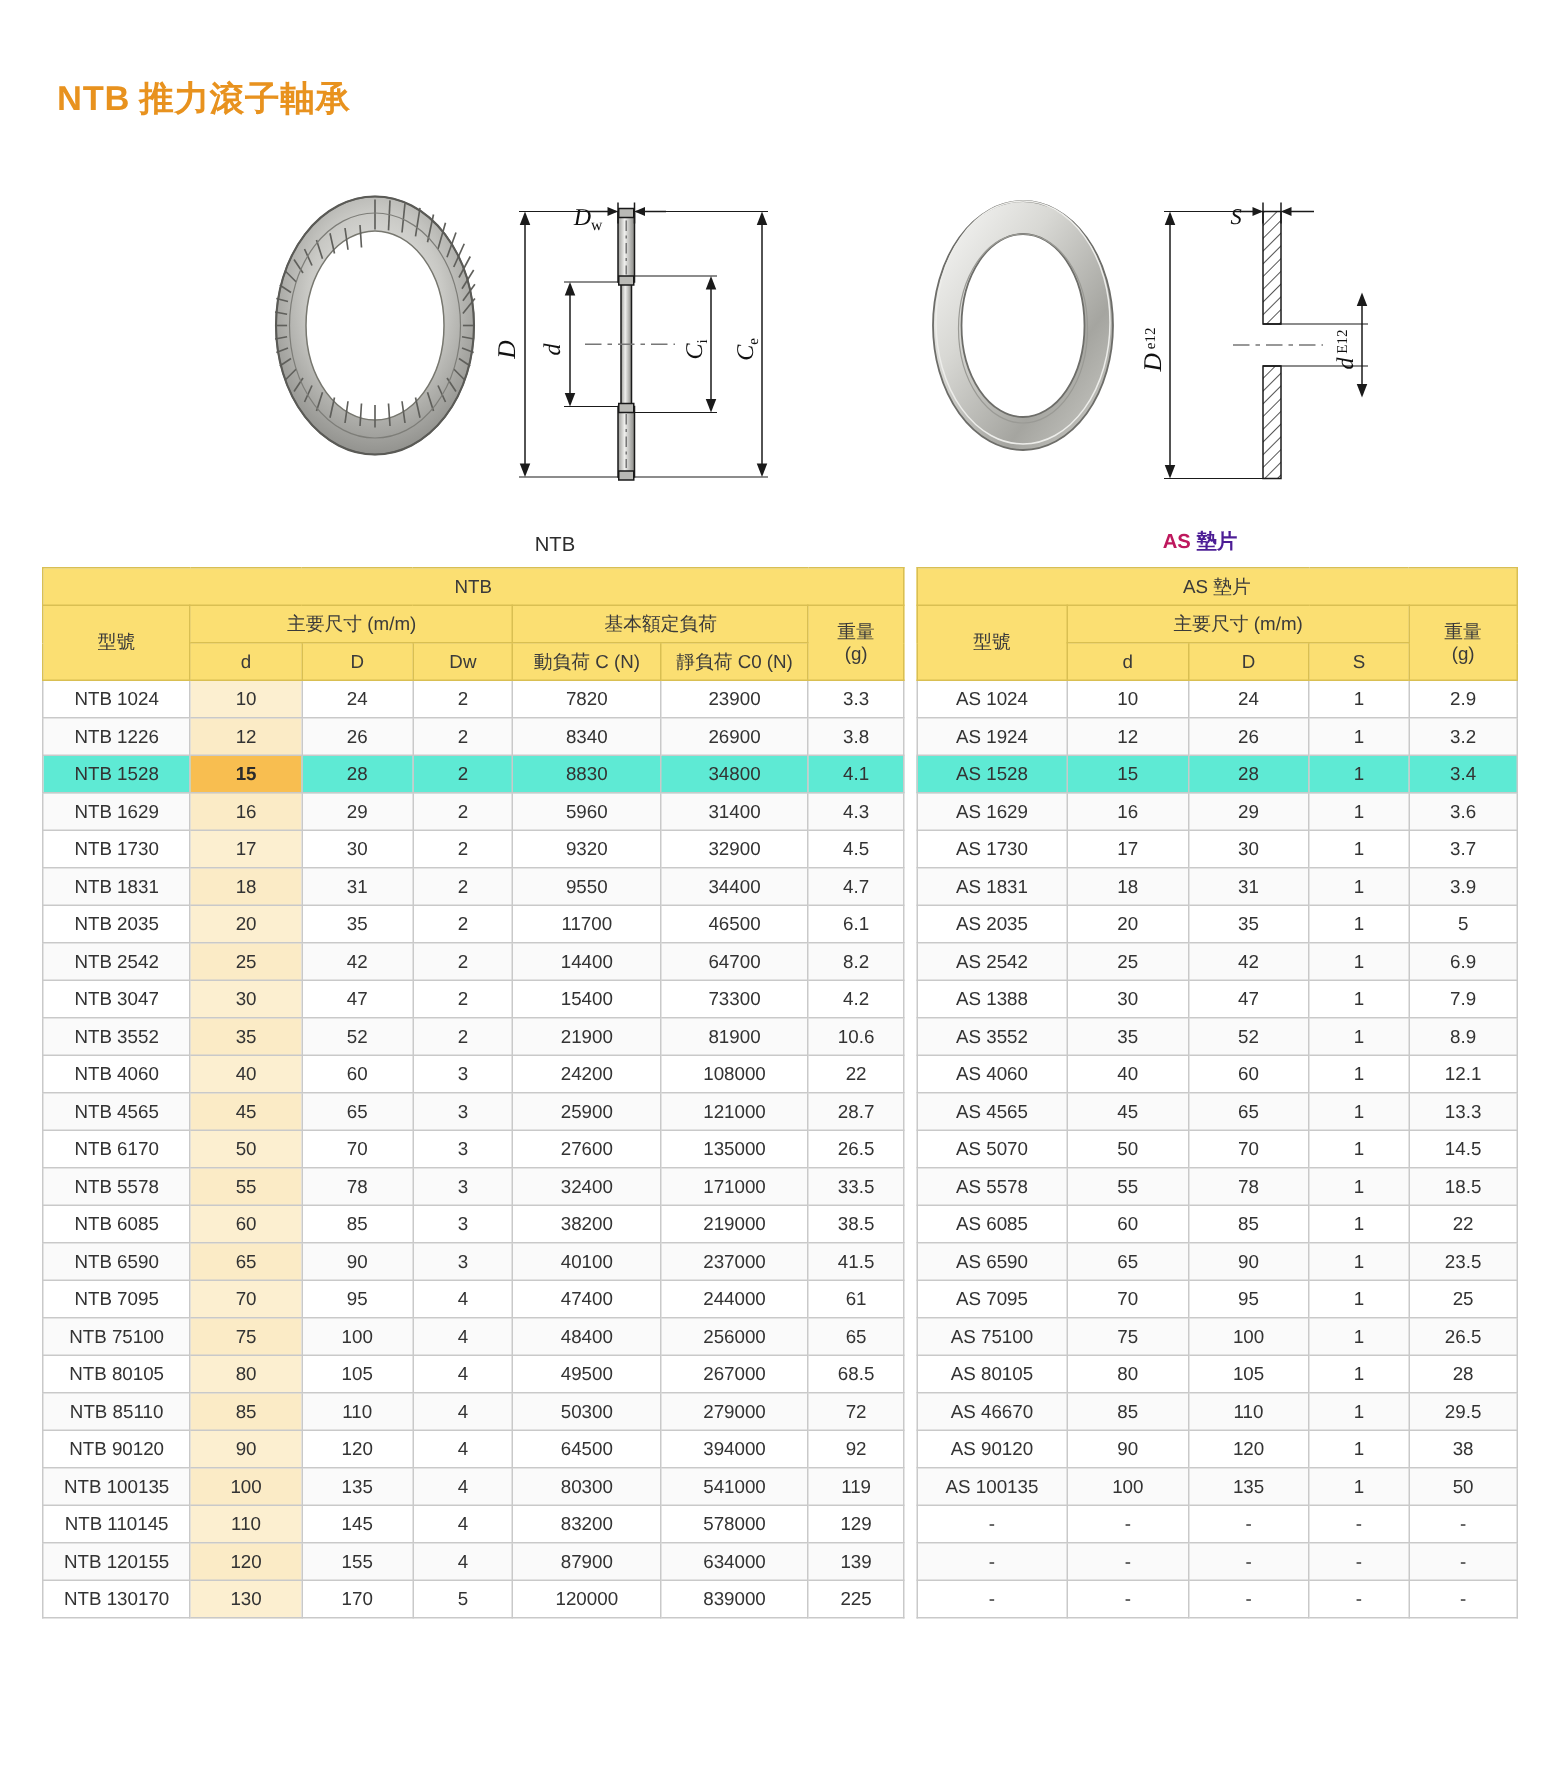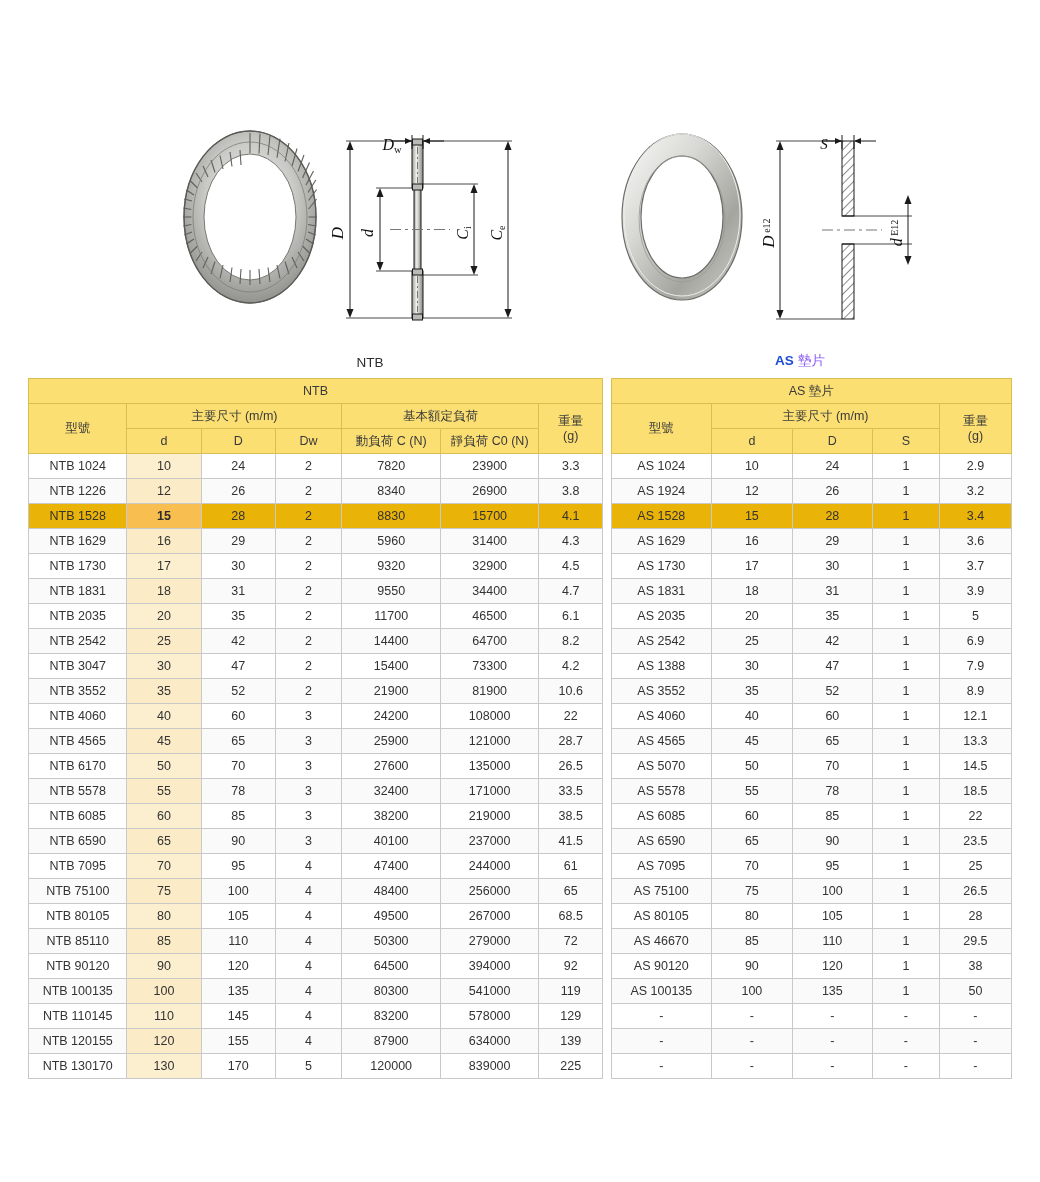--- a/index.html
+++ b/index.html
@@ -44,22 +44,22 @@
   .fig-caption {
     position: absolute;
     left: 0; right: 0;
     bottom: 0;
     text-align: center;
     font-size: 13.5px;
     color: #2d2d2d;
     white-space: nowrap;
   }
   .fig-caption .cap-code { color: #2d2d2d; }
-  .fig-caption.as-cap .cap-code { color: #1d4ed8; font-weight: bold; }
-  .fig-caption .cap-cjk { color: #8b5cf6; margin-left: 4px; }
+  .fig-caption.as-cap .cap-code { color: #be185d; font-weight: bold; }
+  .fig-caption .cap-cjk { color: #4c1d95; margin-left: 4px; font-weight: bold; }
   .fig svg { position: absolute; left: 0; top: 0; }
 
   
   .table-wrap {
     position: absolute;
     left: 28px; top: 378px;
     width: 984px;
   }
   table.spec {
     border-collapse: collapse;
@@ -97,32 +97,35 @@
     background: #ffffff;
   }
 
   
   .cell       { background: #ffffff; }
   .cell-alt   { background: #fafafa; }
   .cell-d     { background: #FCEFD0; }
   .cell-d-alt { background: #FBEBC6; }
 
   
-  tr.hl .cell, tr.hl .cell-alt { background: #eab308; }
+  tr.hl .cell, tr.hl .cell-alt { background: #5eead4; }
   tr.hl .cell-d, tr.hl .cell-d-alt {
     background: #F8BE50;
     font-weight: bold;
     color: #2b2b2b;
   }
 </style>
 </head>
 <body>
 
 <div class="page">
 
+  <div class="title-bar">
+    <span class="title-code">NTB</span><span class="title-cjk">推力滾子軸承</span>
+  </div>
 
   <div class="figures">
 
     <div class="fig fig-ntb">
       <svg width="420" height="250" viewBox="0 0 420 250">
         <defs>
           <radialGradient id="ringGrad" cx="50%" cy="40%" r="62%">
             <stop offset="0%" stop-color="#f2f2f0"></stop>
             <stop offset="55%" stop-color="#c9c9c5"></stop>
             <stop offset="100%" stop-color="#8e8e8a"></stop>
@@ -405,21 +408,21 @@
             <td class="cell-alt">26</td>
             <td class="cell-alt">1</td>
             <td class="cell-alt">3.2</td>
           </tr>
           <tr class="hl">
             <td class="cell">NTB 1528</td>
             <td class="cell-d">15</td>
             <td class="cell">28</td>
             <td class="cell">2</td>
             <td class="cell">8830</td>
-            <td class="cell">15700</td>
+            <td class="cell">34800</td>
             <td class="cell">4.1</td>
             <td class="gapcol"></td>
             <td class="cell">AS 1528</td>
             <td class="cell">15</td>
             <td class="cell">28</td>
             <td class="cell">1</td>
             <td class="cell">3.4</td>
           </tr>
           <tr>
             <td class="cell-alt">NTB 1629</td>

